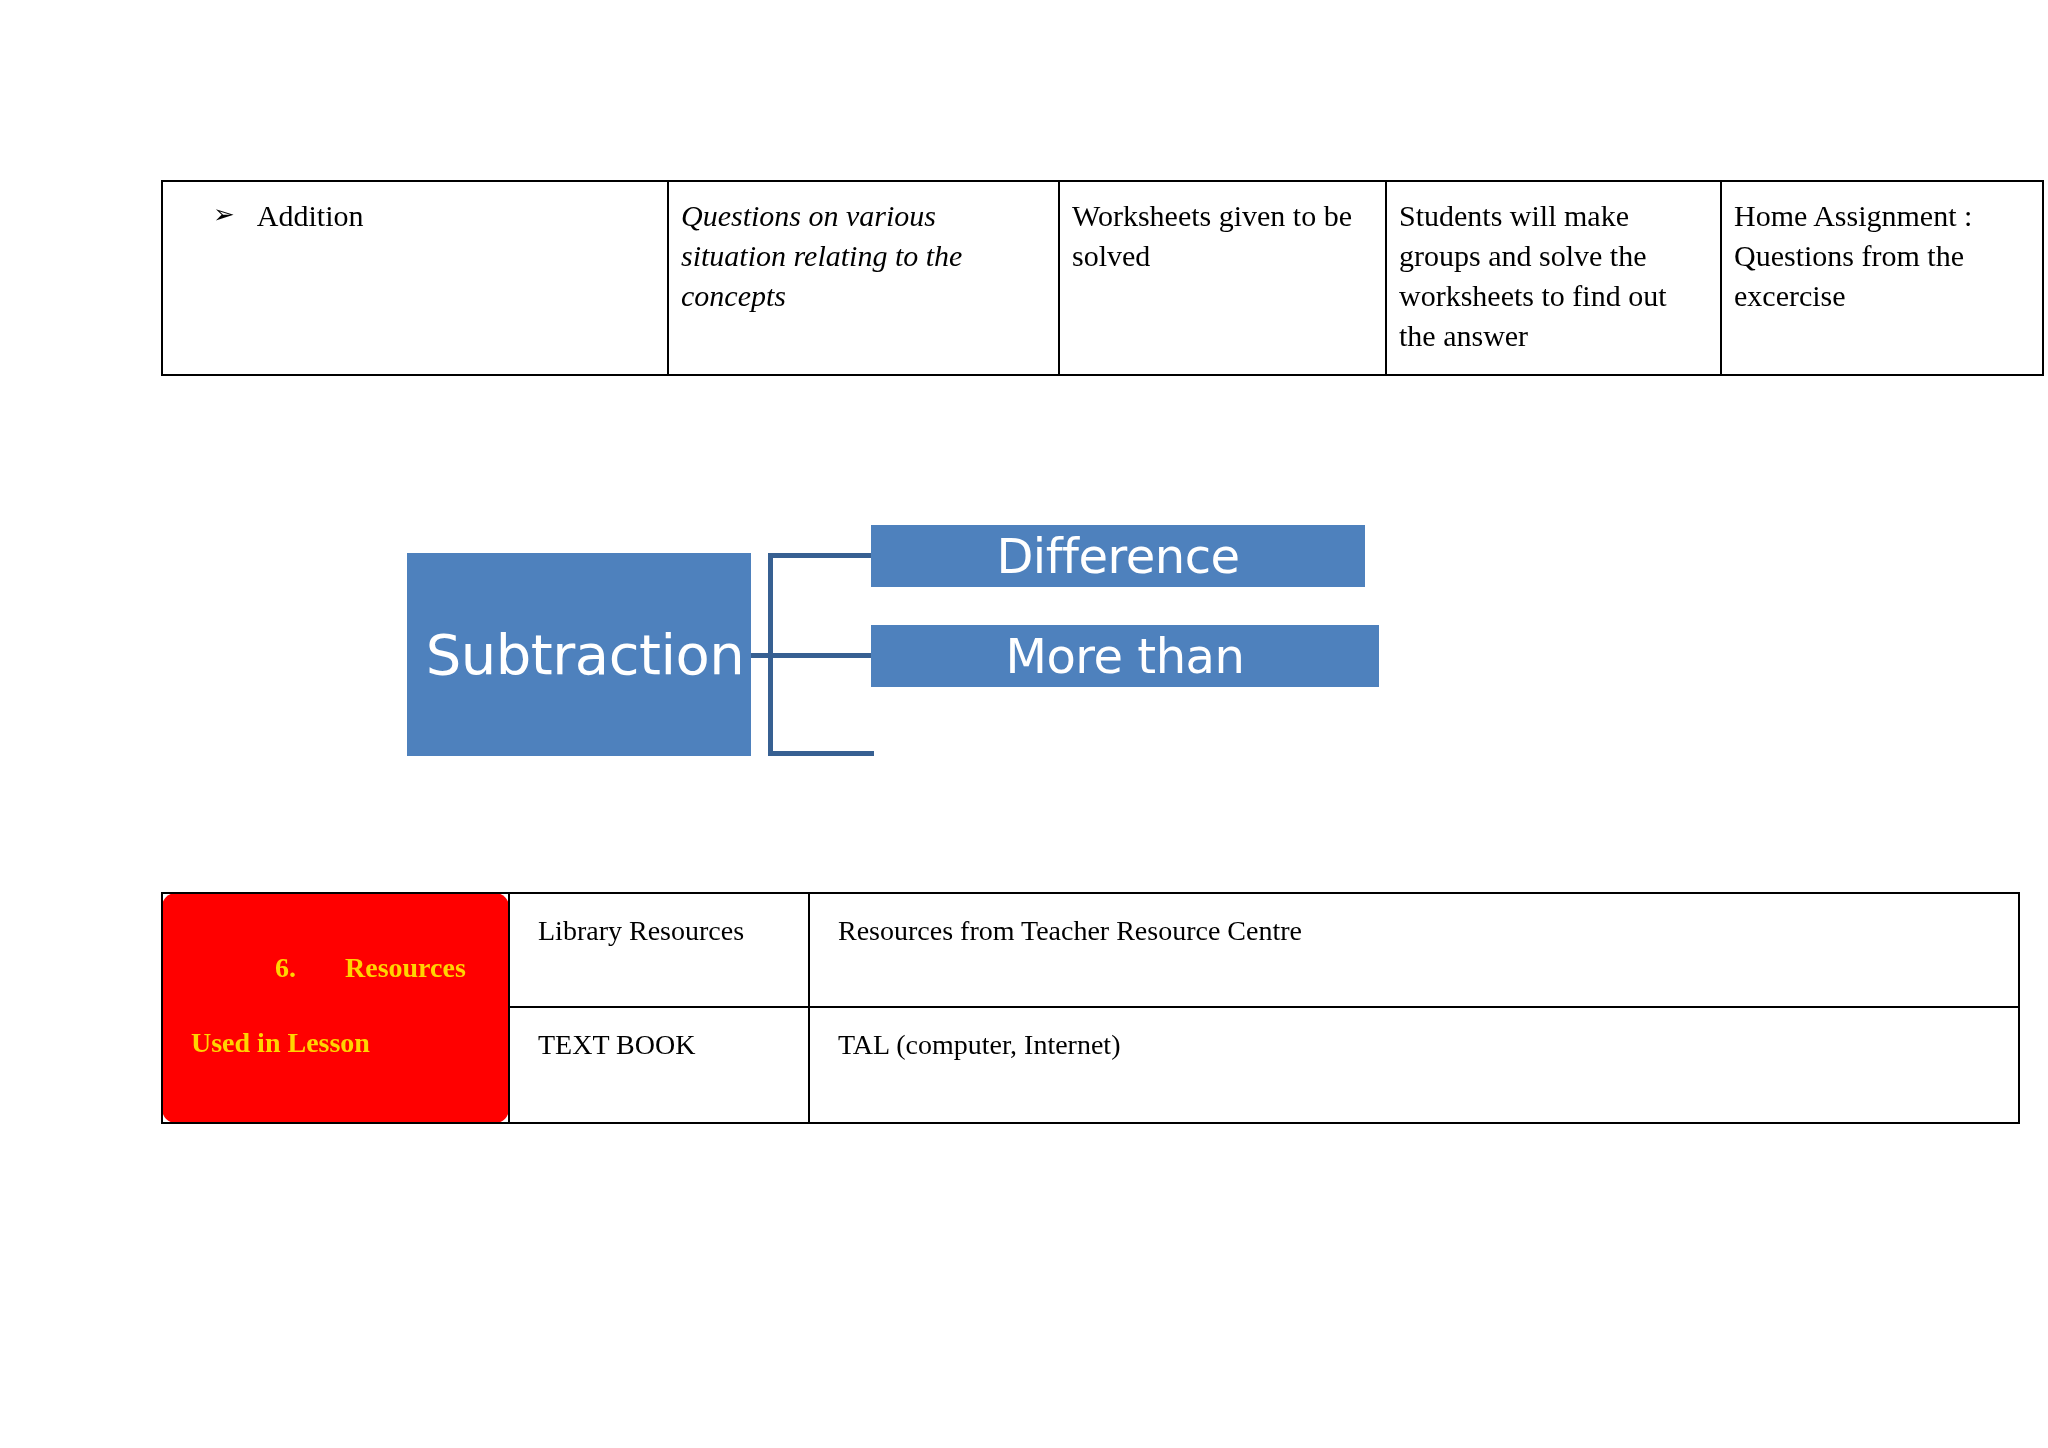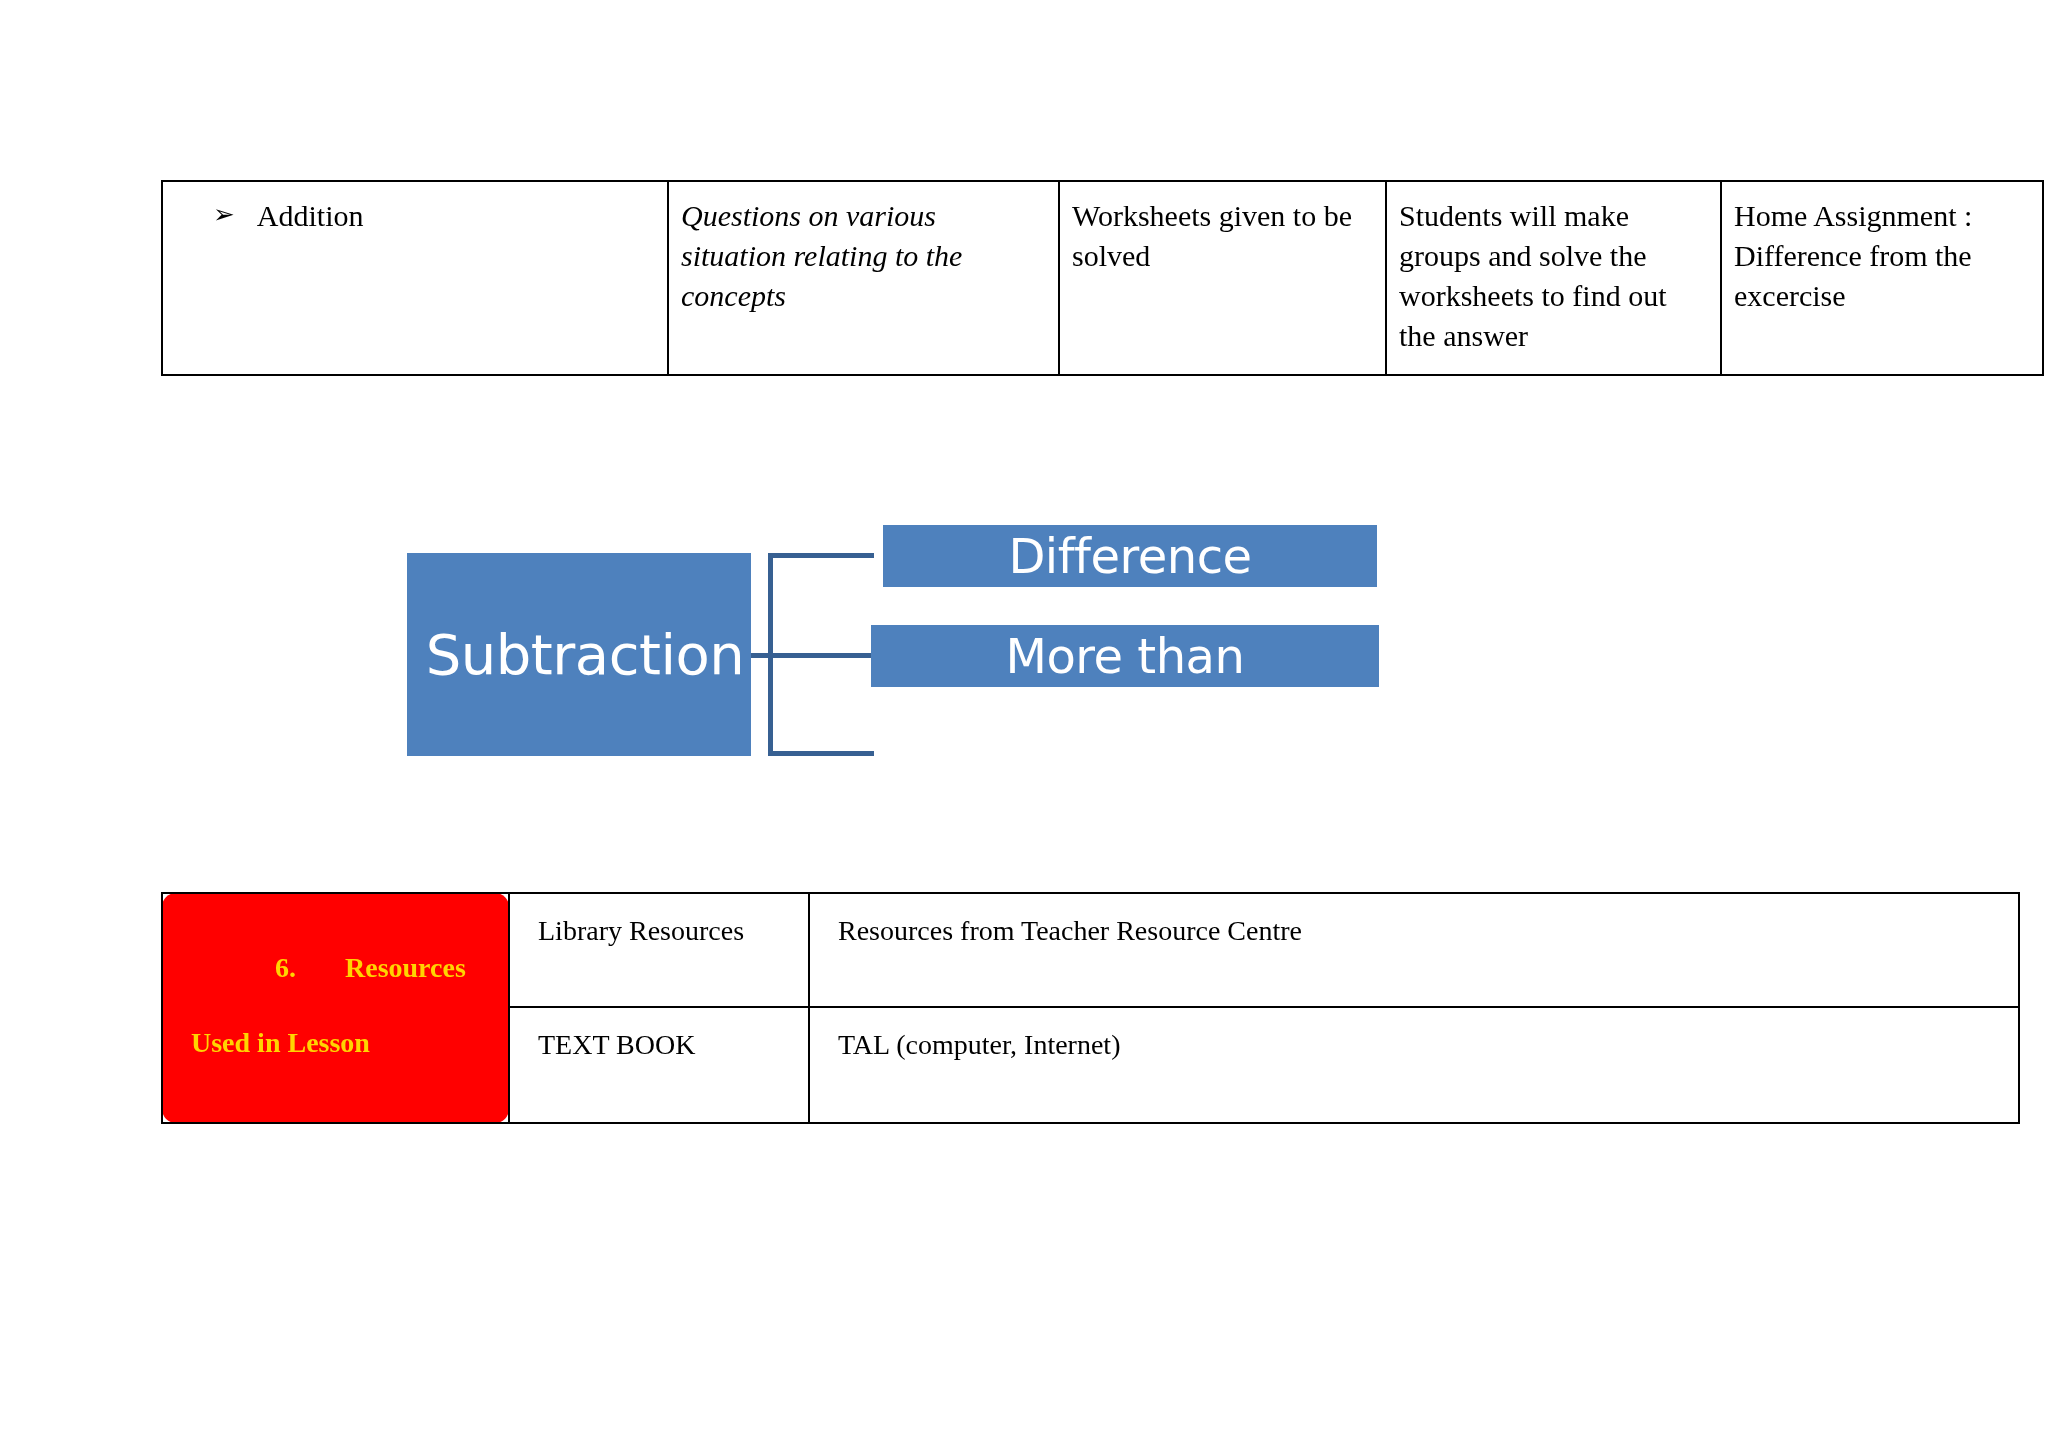--- a/index.html
+++ b/index.html
@@ -90,21 +90,21 @@
     top: 553px;
     width: 344px;
     height: 203px;
     font-size: 56px;
     padding-left: 12px;
   }
   .node-child {
     font-size: 48px;
     height: 62px;
   }
-  .node-c0 { left: 871px; top: 525px;  width: 494px; margin-left: 12px; }
+  .node-c0 { left: 871px; top: 525px;  width: 494px; }
   .node-c1 { left: 871px; top: 625px;  width: 508px; }
   .node-c2 { left: 871px; top: 726px;  width: 508px; }
 
   .connector {
     position: absolute;
     background: #376092;
   }
   
   .conn-stub  { left: 751px; top: 653px;  width: 22px;  height: 5px; }
   
@@ -161,21 +161,21 @@
       <tr>
         <td class="col-1">
           <div class="bullet-line">
             <span class="bullet-glyph">➢</span>
             <span class="bullet-text">Addition</span>
           </div>
         </td>
         <td class="col-2">Questions on various situation relating to the concepts</td>
         <td class="col-3">Worksheets given to be solved</td>
         <td class="col-4">Students will make groups and solve the worksheets to find out the answer</td>
-        <td class="col-5">Home Assignment : Difference from the excercise</td>
+        <td class="col-5">Home Assignment : Questions from the excercise</td>
       </tr>
     </tbody>
   </table>
 
   <div class="diagram">
 
     <div class="connector conn-stub"></div>
     <div class="connector conn-spine"></div>
     <div class="connector conn-arm0"></div>
     <div class="connector conn-arm1"></div>

